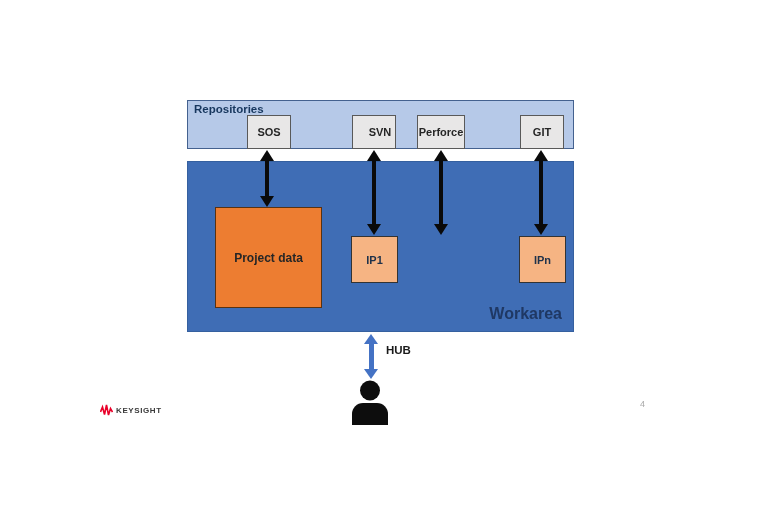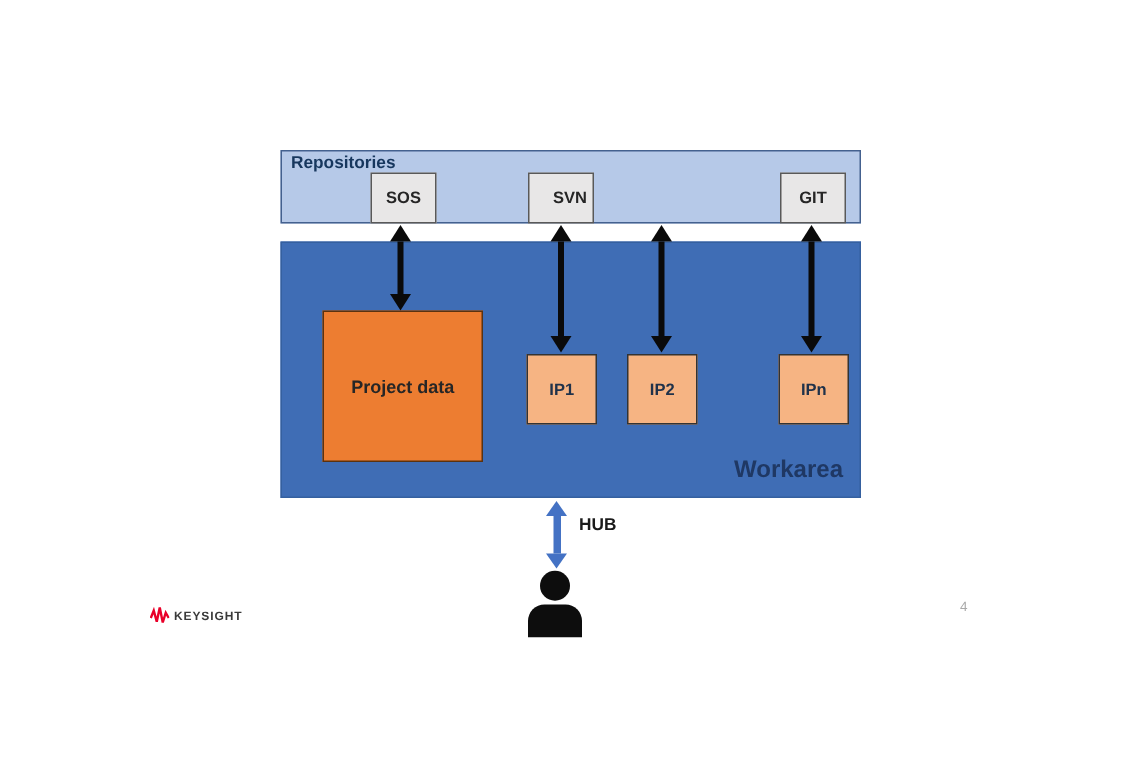--- a/index.html
+++ b/index.html
@@ -93,27 +93,27 @@
 </style>
 </head>
 <body>
 
 <div class="slide">
 
   <div class="repo-band">
     <div class="repo-band-label">Repositories</div>
     <div class="repo-box repo-sos">SOS</div>
     <div class="repo-box repo-svn">SVN</div>
+    <div class="repo-box repo-perforce">Perforce</div>
     <div class="repo-box repo-git">GIT</div>
   </div>
 
   <div class="workarea">
     <div class="project-box">Project data</div>
     <div class="ip-box ip1">IP1</div>
-    <div class="ip-box ip2">IP2</div>
     <div class="ip-box ipn">IPn</div>
     <div class="workarea-label">Workarea</div>
   </div>
 
   <div class="varrow arrow-sos">
     <div class="head-up"></div>
       <div class="shaft"></div>
       <div class="head-down"></div>
   </div>
   <div class="varrow arrow-svn">

